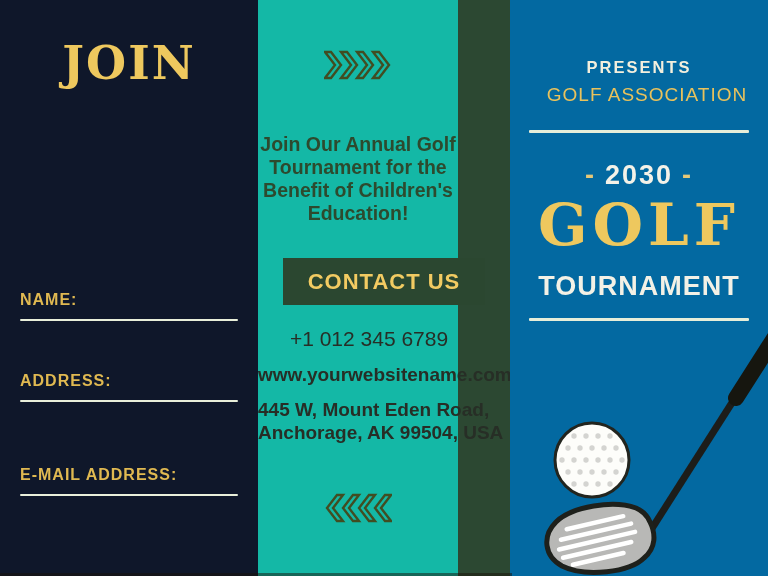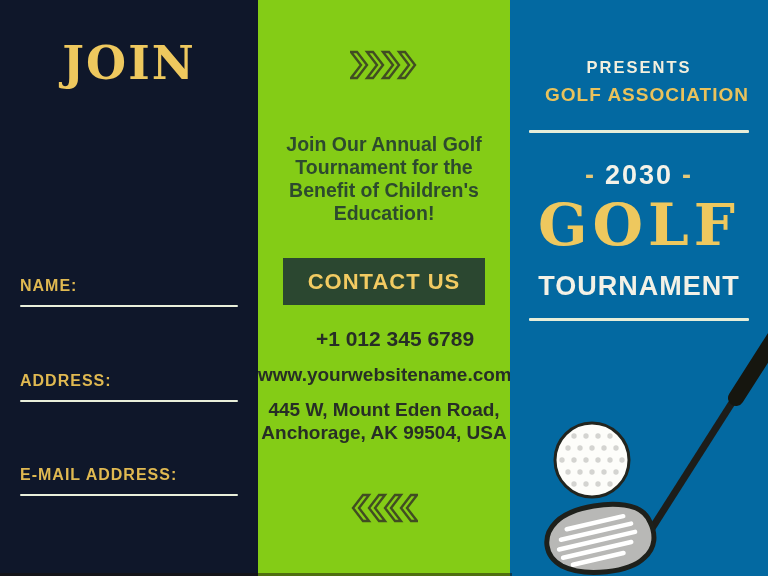--- a/index.html
+++ b/index.html
@@ -3,64 +3,64 @@
 <meta charset="utf-8">
 <style>
   html,body{margin:0;padding:0;background:#555;}
   .brochure{
     position:relative;width:768px;height:576px;overflow:hidden;
     background:#2c4832;font-family:"Liberation Sans",sans-serif;
     -webkit-font-smoothing:antialiased;
   }
   .panel{position:absolute;top:0;height:576px;}
   .panel-left{left:0;width:258px;background:#0f172a;}
-  .panel-mid{left:258px;width:252px;background:#84cc16;}
+  .panel-mid{left:258px;width:200px;background:#14b8a6;}
   .panel-right{left:510px;width:258px;background:#0369a1;}
 
   .centered{left:0;right:0;text-align:center;position:absolute;}
 
   
   .join-title{
     top:36px;font-family:"DejaVu Serif","Liberation Serif",serif;
     font-weight:700;font-size:46px;color:#eec85e;letter-spacing:2px;
   }
   .join-desc{
     top:123px;color:#f3f1e6;font-size:18px;line-height:22px;font-weight:500;
   }
   .join-desc .line{white-space:nowrap;}
   .form-field{position:absolute;left:20px;right:20px;}
   .field-label{
     color:#e0b951;font-weight:700;font-size:16px;letter-spacing:1px;
     line-height:19px;margin:0 0 10px 0;
   }
   .field-underline{height:2px;background:#e9efda;border-radius:1px;}
-  .ff-1{top:276px}.ff-2{top:371px}.ff-3{top:465px}
+  .ff-1{top:290px}.ff-2{top:371px}.ff-3{top:465px}
 
   
   .chev{display:flex;justify-content:center;position:absolute;left:0;right:0;}
   .chev-top{top:50px;}
   .chev-bottom{top:493px;}
   .pitch{
     top:133px;color:#2d4a2e;font-weight:700;font-size:19.5px;line-height:23px;
   }
   .pitch .line{white-space:nowrap;}
   .contact-btn{
     position:absolute;top:258px;left:25px;width:202px;height:47px;
     background:#2b4730;border:none;color:#f2cb62;font-family:inherit;
     font-weight:700;font-size:22px;letter-spacing:1px;
     display:flex;align-items:center;justify-content:center;cursor:pointer;
   }
-  .phone{top:327px;font-size:21px;font-weight:700;color:#272e26;padding-left:22px;}
+  .phone{top:327px;font-size:21px;font-weight:400;color:#272e26;padding-left:22px;}
   .website{top:364px;font-size:19px;font-weight:700;color:#272e26;}
   .addr{top:398px;font-size:19px;line-height:23px;font-weight:700;color:#272e26;}
   .addr .line{white-space:nowrap;}
 
   
   .presents{top:58px;font-size:16.5px;font-weight:700;letter-spacing:2px;color:#f3efdd;}
-  .association{top:84px;font-size:19px;font-weight:700;letter-spacing:1px;color:#e9c25c;padding-left:16px;}
+  .association{top:84px;font-size:19px;font-weight:400;letter-spacing:1px;color:#e9c25c;padding-left:16px;}
   .rule{position:absolute;height:2.5px;background:#e7eed9;border-radius:1px;}
   .rule-1{top:130px;left:19px;width:220px;}
   .rule-2{top:318px;left:19px;width:220px;}
   .year-badge{top:160px;font-size:27px;font-weight:700;color:#f4f2e8;letter-spacing:2px;}
   .year-badge .dash{color:#e6c878;margin:0 9px;}
   .golf-title{
     top:191px;font-family:"DejaVu Serif","Liberation Serif",serif;
     font-weight:700;font-size:58px;color:#eec85e;letter-spacing:5px;
   }
   .tournament{top:271px;font-size:27px;font-weight:700;color:#f3f1e6;letter-spacing:1px;}

